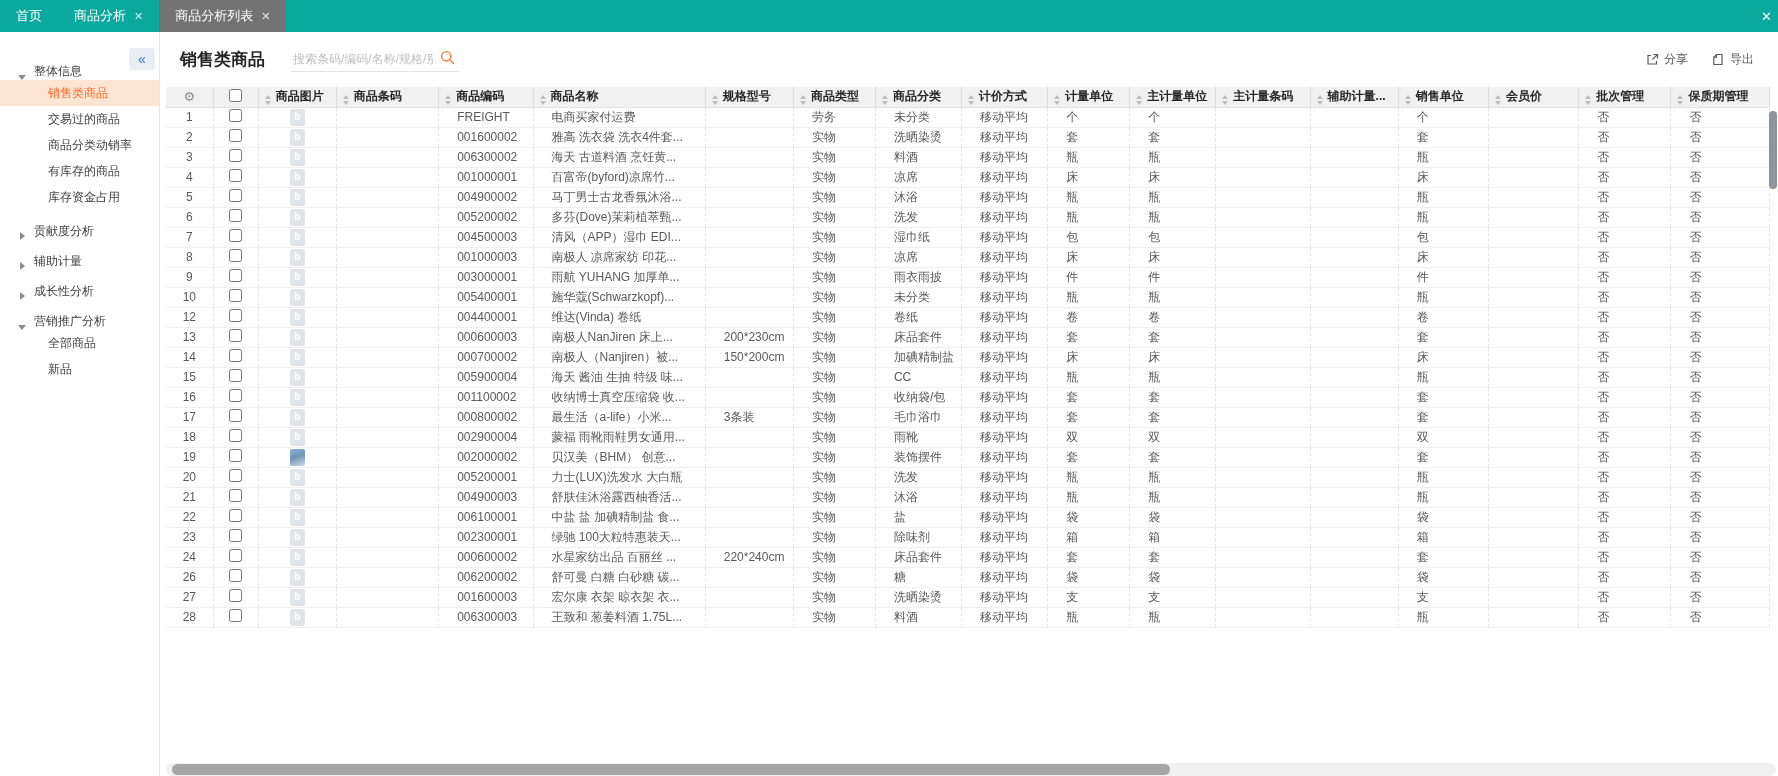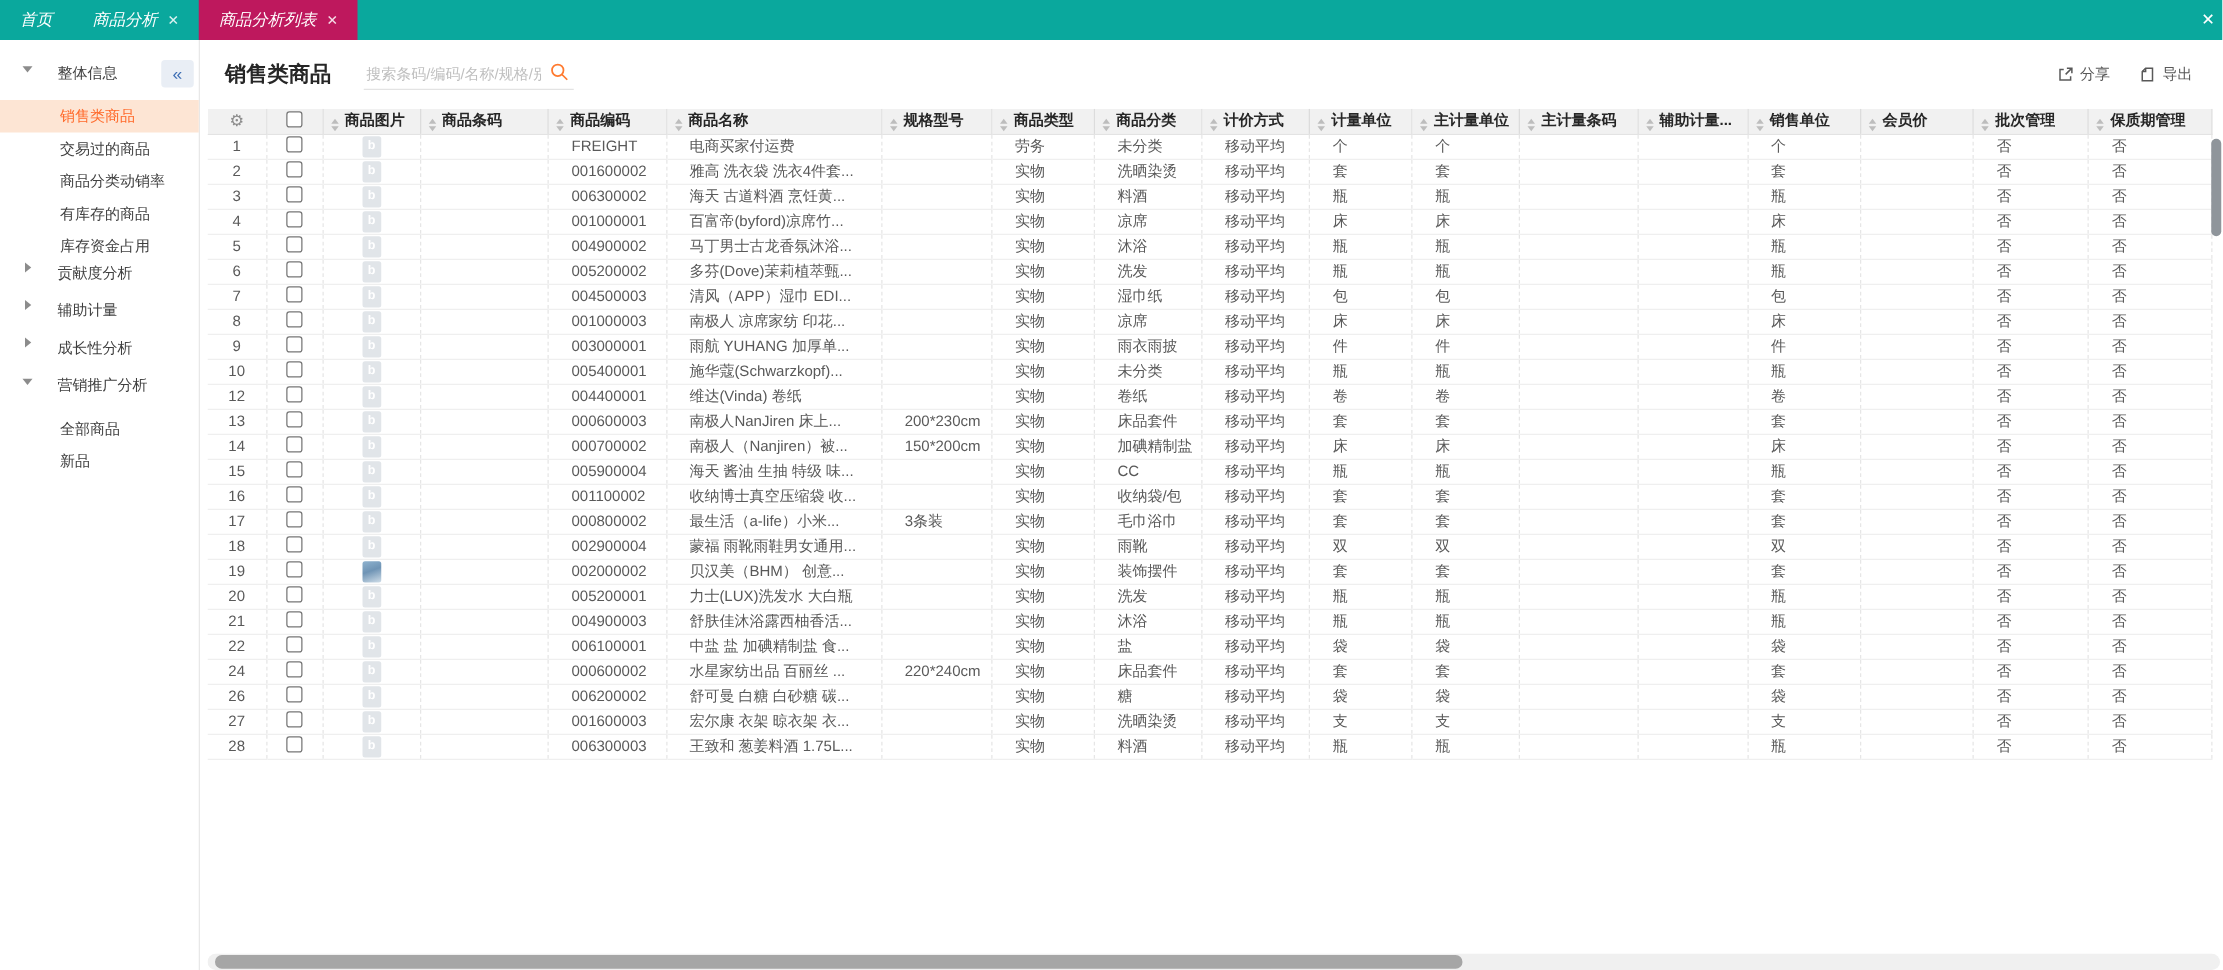--- a/index.html
+++ b/index.html
@@ -3,30 +3,30 @@
 <meta charset="utf-8">
 <style>
   * { margin:0; padding:0; box-sizing:border-box; }
   html,body { width:1778px; height:776px; overflow:hidden; background:#fff;
     font-family:"Liberation Sans","DejaVu Sans",sans-serif; }
   body { position:relative; font-size:12px; color:#595959; }
 
   
   .topbar { height:32px; background:#0aa89d; display:flex; align-items:stretch; position:relative; }
   .tab { display:flex; align-items:center; gap:8px; padding:0 16px; color:#fff; font-size:13px; cursor:pointer; }
-  .tab.active { background:#be185d; }
+  .tab.active { background:#737373; }
   .tab .x { font-size:11px; opacity:.85; }
   .topbar-close { position:absolute; right:6px; top:0; height:32px; display:flex; align-items:center; color:#fff; font-size:13px; cursor:pointer; }
 
   
   .layout { display:flex; height:744px; }
   .sidebar { width:160px; border-right:1px solid #e8e8e8; position:relative; padding-top:18px; flex:none; }
   .collapse-btn { position:absolute; top:16px; right:4px; width:26px; height:22px; background:#e9eef5;
     border-radius:3px; color:#3d6eb4; font-size:14px; display:flex; align-items:center; justify-content:center; cursor:pointer; }
-  .nav-group { height:30px; display:flex; align-items:flex-start; gap:20px; padding-left:18px; color:#404040; cursor:pointer; }
+  .nav-group { height:30px; display:flex; align-items:flex-end; gap:8px; padding-left:18px; color:#404040; cursor:pointer; }
   .caret { width:8px; height:8px; flex:none; position:relative; }
   .caret:before { content:""; position:absolute; left:0; top:1px; border:4px solid transparent; }
   .caret.exp:before { border-top:5px solid #8c8c8c; top:3px; }
   .caret.col:before { border-left:5px solid #8c8c8c; left:2px; top:0; }
   .nav-child { height:26px; display:flex; align-items:center; padding-left:48px; color:#404040; cursor:pointer; }
   .nav-child.active { background:#fde5d4; color:#ff6a2b; }
 
   
   .main { flex:1; min-width:0; position:relative; }
   .main-header { height:55px; display:flex; align-items:center; padding:0 24px 0 20px; }
@@ -63,21 +63,21 @@
   .vscroll { position:absolute; right:1px; top:24px; width:8px; height:78px; background:#8f959b; border-radius:4px; }
   .hscroll { position:absolute; left:0; right:2px; bottom:0; height:13px; background:#f0f0f0; border-radius:7px; }
   .hscroll .thumb { position:absolute; left:6px; top:1px; height:11px; width:62%; background:#a6a6a6; border-radius:6px; }
 
   .icon-svg { display:block; }
 </style>
 </head>
 <body>
 
 <div class="topbar">
-  <div id="tabs" style="display:flex;align-items:stretch;font-style:italic;">
+  <div id="tabs" style="display:flex;align-items:stretch;">
       <div class="tab">
         <span>首页</span>
       </div>
       <div class="tab">
         <span>商品分析</span>
         <span class="x">✕</span>
       </div>
       <div class="tab active">
         <span>商品分析列表</span>
         <span class="x">✕</span>
@@ -664,20 +664,40 @@
               <td>袋</td>
               <td>袋</td>
               <td></td>
               <td></td>
               <td>袋</td>
               <td></td>
               <td>否</td>
               <td>否</td>
             </tr>
             <tr>
+              <td class="c num">23</td>
+              <td class="c"><input type="checkbox" style=""></td>
+              <td class="c"><span class="imgph">b</span></td>
+              <td></td>
+              <td>002300001</td>
+              <td>绿驰 100大粒特惠装天...</td>
+              <td></td>
+              <td>实物</td>
+              <td>除味剂</td>
+              <td>移动平均</td>
+              <td>箱</td>
+              <td>箱</td>
+              <td></td>
+              <td></td>
+              <td>箱</td>
+              <td></td>
+              <td>否</td>
+              <td>否</td>
+            </tr>
+            <tr>
               <td class="c num">24</td>
               <td class="c"><input type="checkbox" style=""></td>
               <td class="c"><span class="imgph">b</span></td>
               <td></td>
               <td>000600002</td>
               <td>水星家纺出品 百丽丝 ...</td>
               <td>220*240cm</td>
               <td>实物</td>
               <td>床品套件</td>
               <td>移动平均</td>

